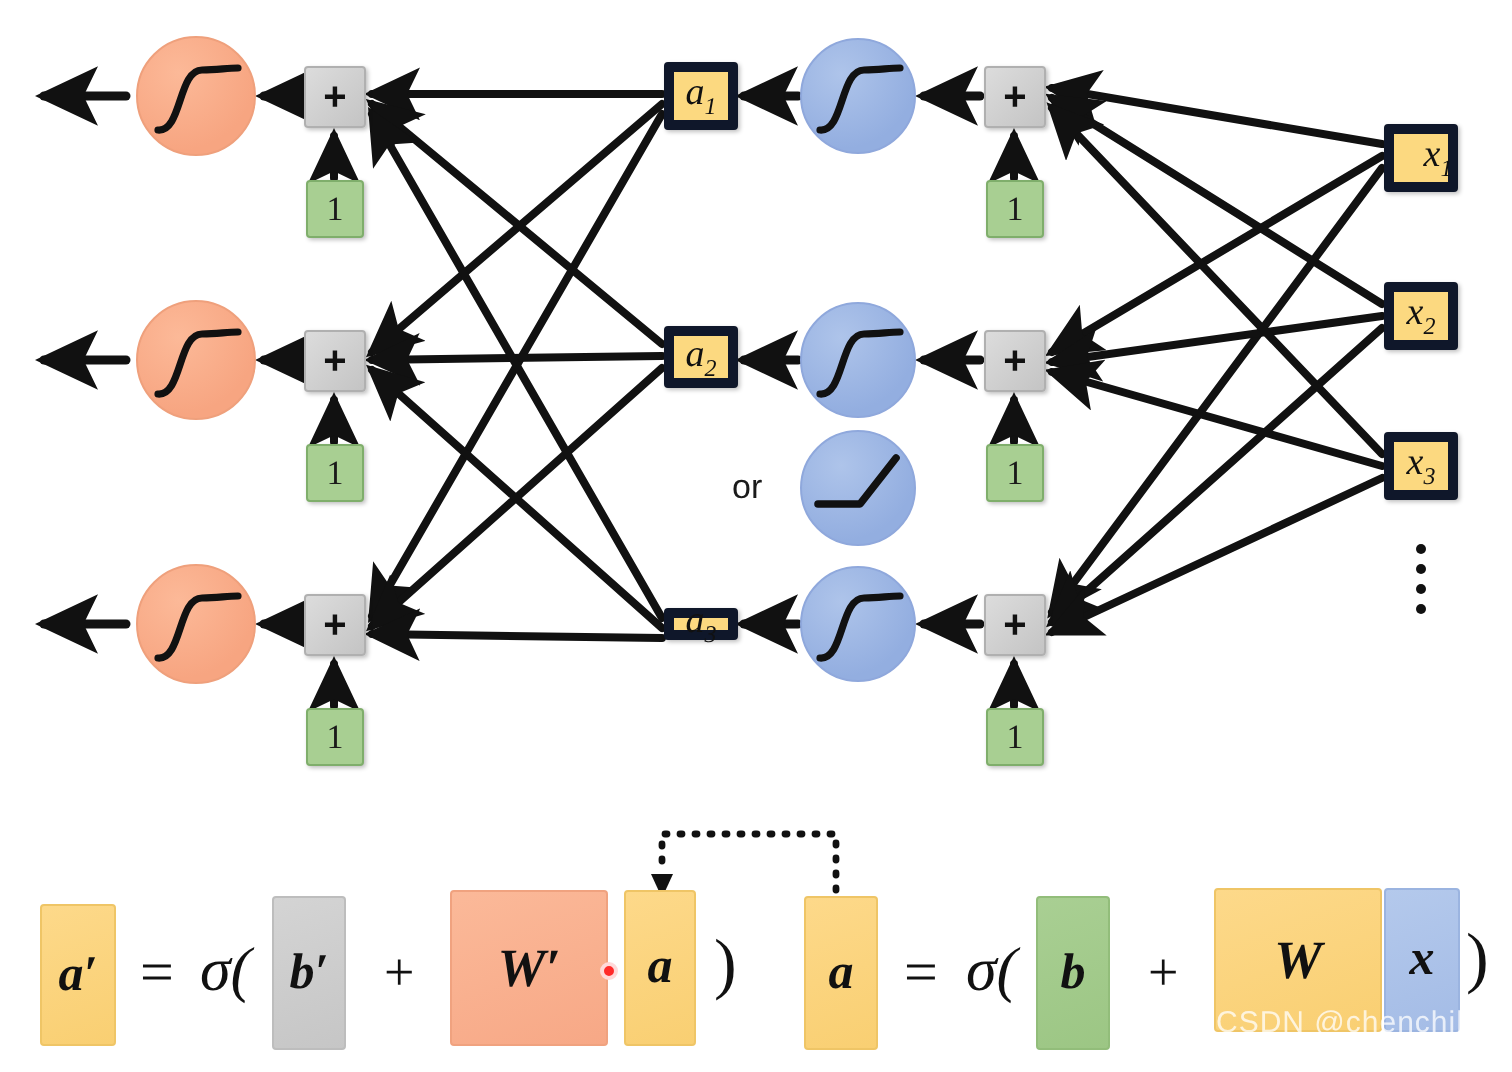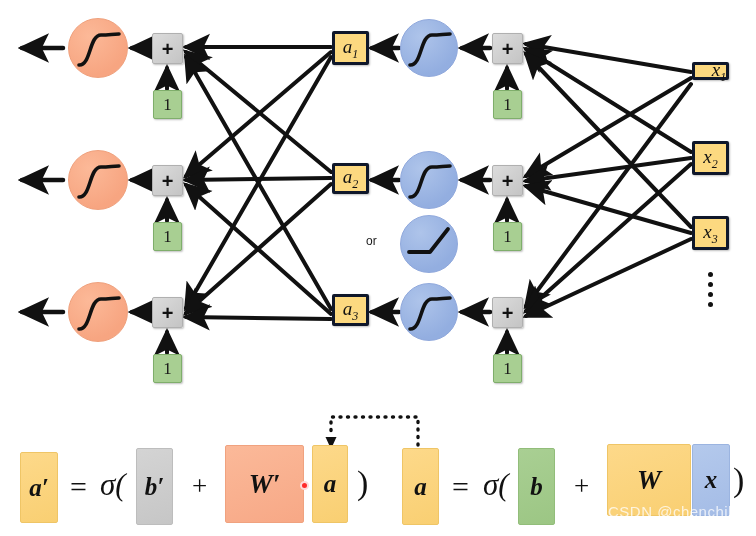--- a/index.html
+++ b/index.html
@@ -30,21 +30,21 @@
     box-sizing: border-box;
     display: flex;
     align-items: center;
     justify-content: center;
     border-radius: 2px;
     font-family: "Liberation Serif", serif;
     line-height: 1;
   }
   .sq-yellow {
     background: #fcd980;
-    border: 3px solid #0f172a;
+    border: 5px solid #0f172a;
     box-shadow: 1px 1px 2px rgba(0,0,0,.25);
   }
   .sq-green {
     background: #a8cf92;
     border: 1px solid #7fae6b;
     box-shadow: 1px 1px 2px rgba(0,0,0,.25);
   }
   .sq-gray {
     background: linear-gradient(135deg,#dcdcdc,#c4c4c4);
     border: 1px solid #b0b0b0;
@@ -84,21 +84,21 @@
   }
   .circ-blue {
     background: radial-gradient(circle at 35% 30%, #aec4ea, #93aee0 70%);
     border: 1px solid #8fa8dc;
   }
   .circ svg { display: block; }
 
   .or-text {
     position: absolute;
     font-family: "Liberation Sans", sans-serif;
-    font-size: 12px;
+    font-size: 17px;
     color: #1a1a1a;
   }
 
   
   .vdots {
     position: absolute;
     display: flex;
     flex-direction: column;
     gap: 5px;
     align-items: center;
@@ -271,21 +271,21 @@
   <div class="sq sq-green" style="left:153px; top:354px; width:29px; height:29px;">
     <span class="one-label">1</span>
   </div>
 
   <div class="sq sq-yellow" style="left:332px; top:31px;  width:37px; height:34px;">
     <span class="var-label"><i>a</i><sub>1</sub></span>
   </div>
   <div class="sq sq-yellow" style="left:332px; top:163px; width:37px; height:31px;">
     <span class="var-label"><i>a</i><sub>2</sub></span>
   </div>
-  <div class="sq sq-yellow" style="left:332px; top:294px; width:37px; height:32px;">
+  <div class="sq sq-yellow" style="left:332px; top:304px; width:37px; height:16px;">
     <span class="var-label"><i>a</i><sub>3</sub></span>
   </div>
 
   <div class="circ circ-blue" style="left:400px; top:19px;  width:58px; height:58px;">
     <svg width="58" height="58" viewBox="0 0 58 58">
       <path d="M9,45 C21,46 19,15 31,15 C39,15 43,14 49,14" fill="none" stroke="#111" stroke-width="3.6" stroke-linecap="round"></path>
     </svg>
   </div>
   <div class="circ circ-blue" style="left:400px; top:151px; width:58px; height:58px;">
     <svg width="58" height="58" viewBox="0 0 58 58">
@@ -318,21 +318,21 @@
   <div class="sq sq-green" style="left:493px; top:90px;  width:29px; height:29px;">
     <span class="one-label">1</span>
   </div>
   <div class="sq sq-green" style="left:493px; top:222px; width:29px; height:29px;">
     <span class="one-label">1</span>
   </div>
   <div class="sq sq-green" style="left:493px; top:354px; width:29px; height:29px;">
     <span class="one-label">1</span>
   </div>
 
-  <div class="sq sq-yellow" style="left:692px; top:62px;  width:37px; height:18px;padding-left:17px;">
+  <div class="sq sq-yellow" style="left:692px; top:62px;  width:37px; height:34px;padding-left:17px;">
     <span class="var-label"><i>x</i><sub>1</sub></span>
   </div>
   <div class="sq sq-yellow" style="left:692px; top:141px; width:37px; height:34px;">
     <span class="var-label"><i>x</i><sub>2</sub></span>
   </div>
   <div class="sq sq-yellow" style="left:692px; top:216px; width:37px; height:34px;justify-content:center;">
     <span class="var-label"><i>x</i><sub>3</sub></span>
   </div>
 
   <div class="vdots" style="left:708px; top:272px;">

